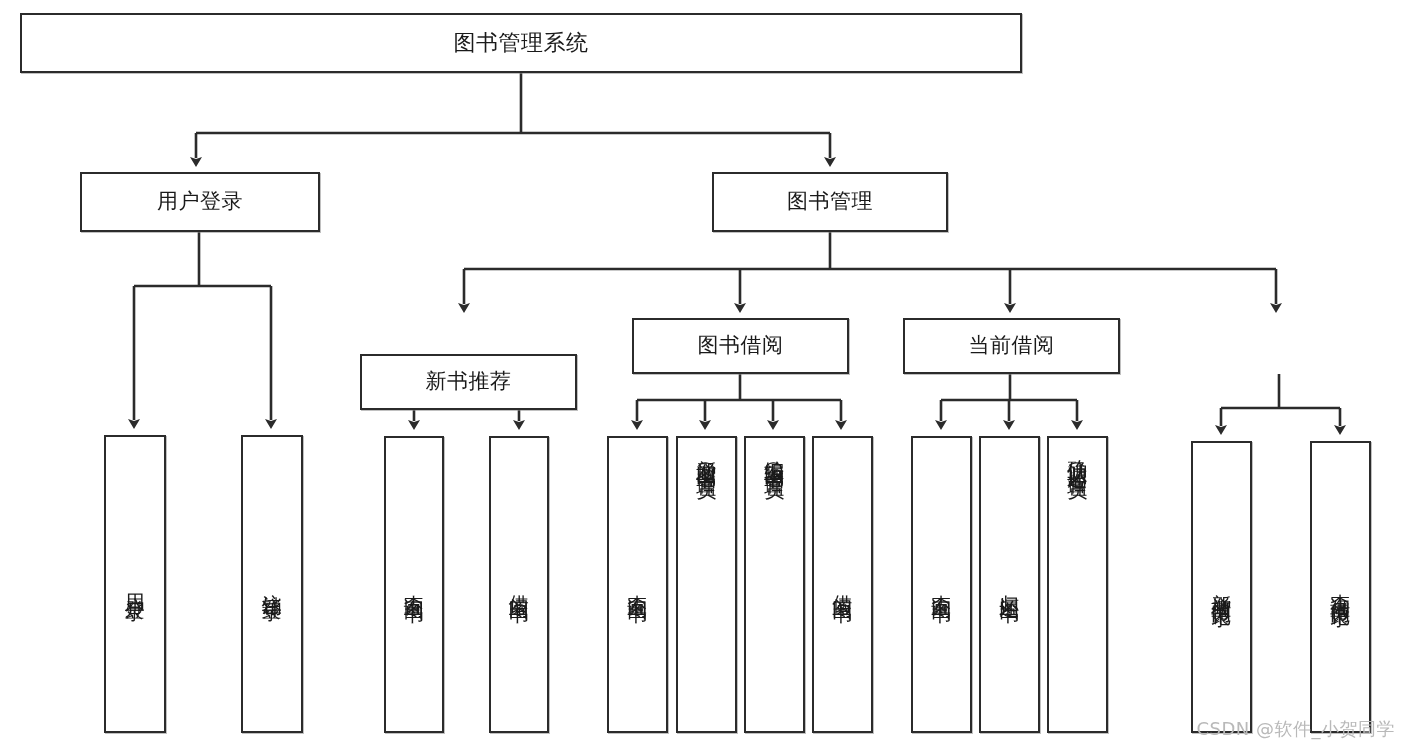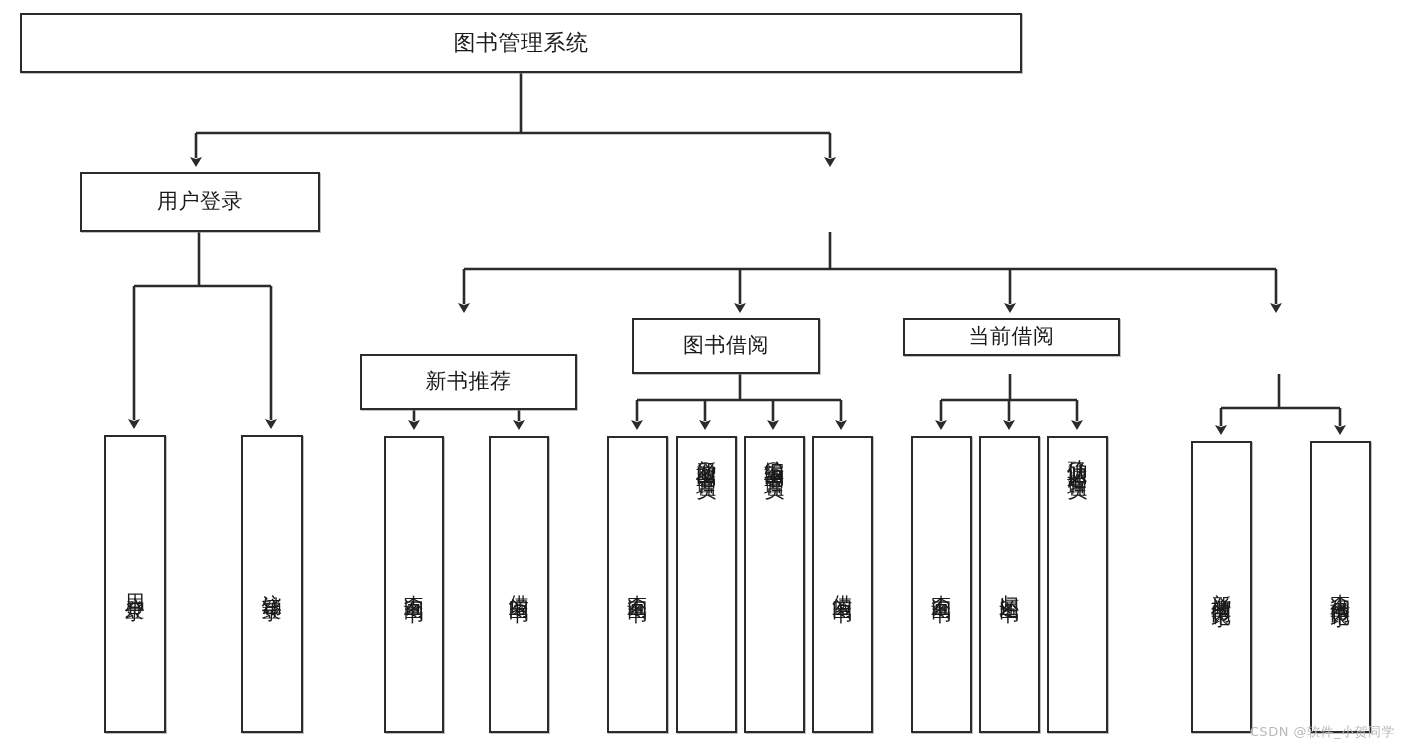--- a/index.html
+++ b/index.html
@@ -60,21 +60,21 @@
     left: 0;
     top: 0;
     width: 1405px;
     height: 747px;
     pointer-events: none;
   }
   .watermark {
     position: absolute;
     right: 10px;
     bottom: 6px;
-    font-size: 13px;
+    font-size: 18px;
     color: #b9b9b9;
     letter-spacing: 0.5px;
     white-space: nowrap;
   }
 </style>
 </head>
 <body>
 
 <div id="canvas">
 
@@ -128,28 +128,31 @@
     </g>
   </svg>
 
   <div class="node horiz root" style="left:20px; top:13px; width:1002px; height:60px;">
     <span class="label">图书管理系统</span>
   </div>
 
   <div class="node horiz" style="left:80px; top:172px; width:240px; height:60px;">
     <span class="label">用户登录</span>
   </div>
+  <div class="node horiz" style="left:712px; top:172px; width:236px; height:60px;">
+    <span class="label">图书管理</span>
+  </div>
 
   <div class="node horiz" style="left:360px; top:318px; width:217px; height:56px;margin-top:36px;">
     <span class="label">新书推荐</span>
   </div>
-  <div class="node horiz" style="left:632px; top:318px; width:188px; height:56px;">
+  <div class="node horiz" style="left:632px; top:318px; width:217px; height:56px;">
     <span class="label">图书借阅</span>
   </div>
-  <div class="node horiz" style="left:903px; top:318px; width:217px; height:38px;">
+  <div class="node horiz" style="left:903px; top:318px; width:217px; height:56px;">
     <span class="label">当前借阅</span>
   </div>
 
   <div class="node vert centered" style="left:104px; top:435px; width:62px; height:298px;">
     <span class="label">用户登录</span>
   </div>
   <div class="node vert centered" style="left:241px; top:435px; width:62px; height:298px;">
     <span class="label">注销登录</span>
   </div>
 

